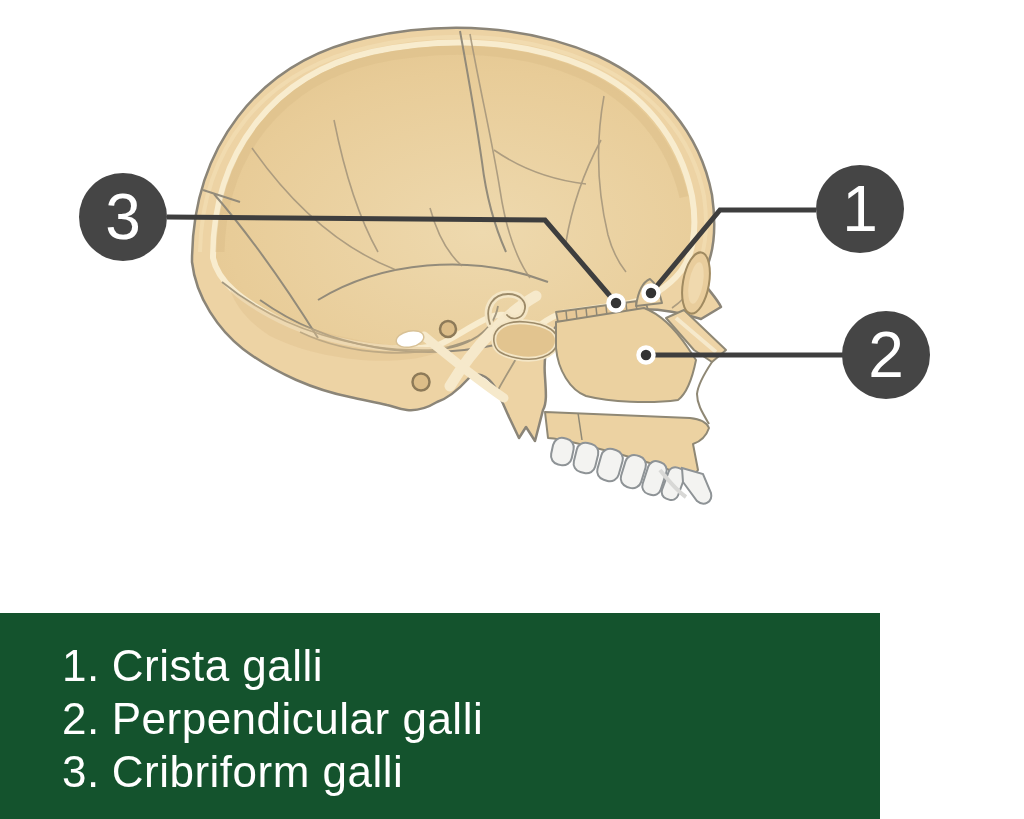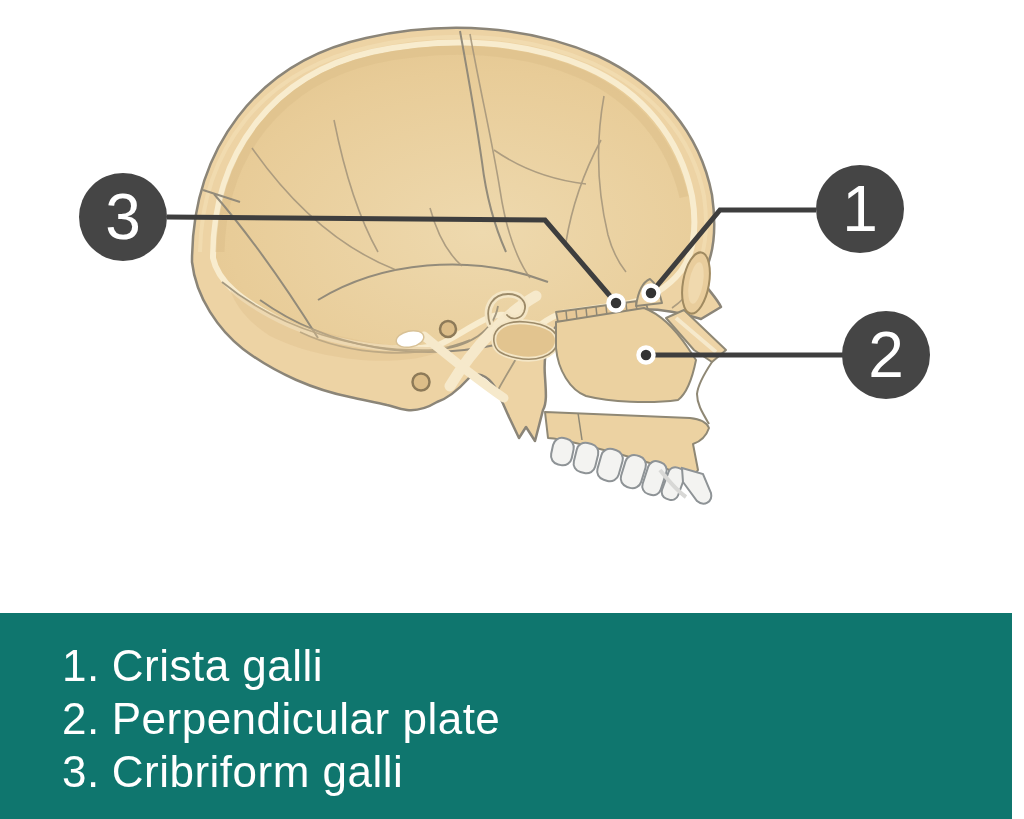--- a/index.html
+++ b/index.html
@@ -10,22 +10,22 @@
   .skull-art{position:absolute;left:0;top:0;width:1024px;height:819px;}
   .callout{
     position:absolute;width:88px;height:88px;border-radius:50%;
     background:#454545;color:#ffffff;display:flex;align-items:center;justify-content:center;
     font-size:64px;font-weight:400;line-height:1;user-select:none;
   }
   .callout-1{left:816px;top:165px;}
   .callout-2{left:842px;top:311px;}
   .callout-3{left:79px;top:173px;}
   .legend{
-    position:absolute;left:0;top:613px;width:1012px;height:206px;
-    background:#0f766e;color:#ffffff;box-sizing:border-box;
+    position:absolute;left:0;top:613px;width:880px;height:206px;
+    background:#14532d;color:#ffffff;box-sizing:border-box;
     padding:26px 20px 0 62px;
   }
   .legend-row{
     font-size:44px;line-height:53px;font-weight:400;white-space:nowrap;
     letter-spacing:0.5px;
   }
   .legend-marker{display:inline-block;margin-right:12px;}
 </style>
 </head>
 <body>
@@ -195,20 +195,20 @@
   </div>
   <div class="callout callout-3">
     <span>3</span>
   </div>
 
   <div class="legend">
     <div class="legend-row">
       <span class="legend-marker">1.</span><span>Crista galli</span>
     </div>
     <div class="legend-row">
-      <span class="legend-marker">2.</span><span>Perpendicular plate</span>
+      <span class="legend-marker">2.</span><span>Perpendicular galli</span>
     </div>
     <div class="legend-row">
       <span class="legend-marker">3.</span><span>Cribriform galli</span>
     </div>
   </div>
 
 </div>
 
 </body></html>

